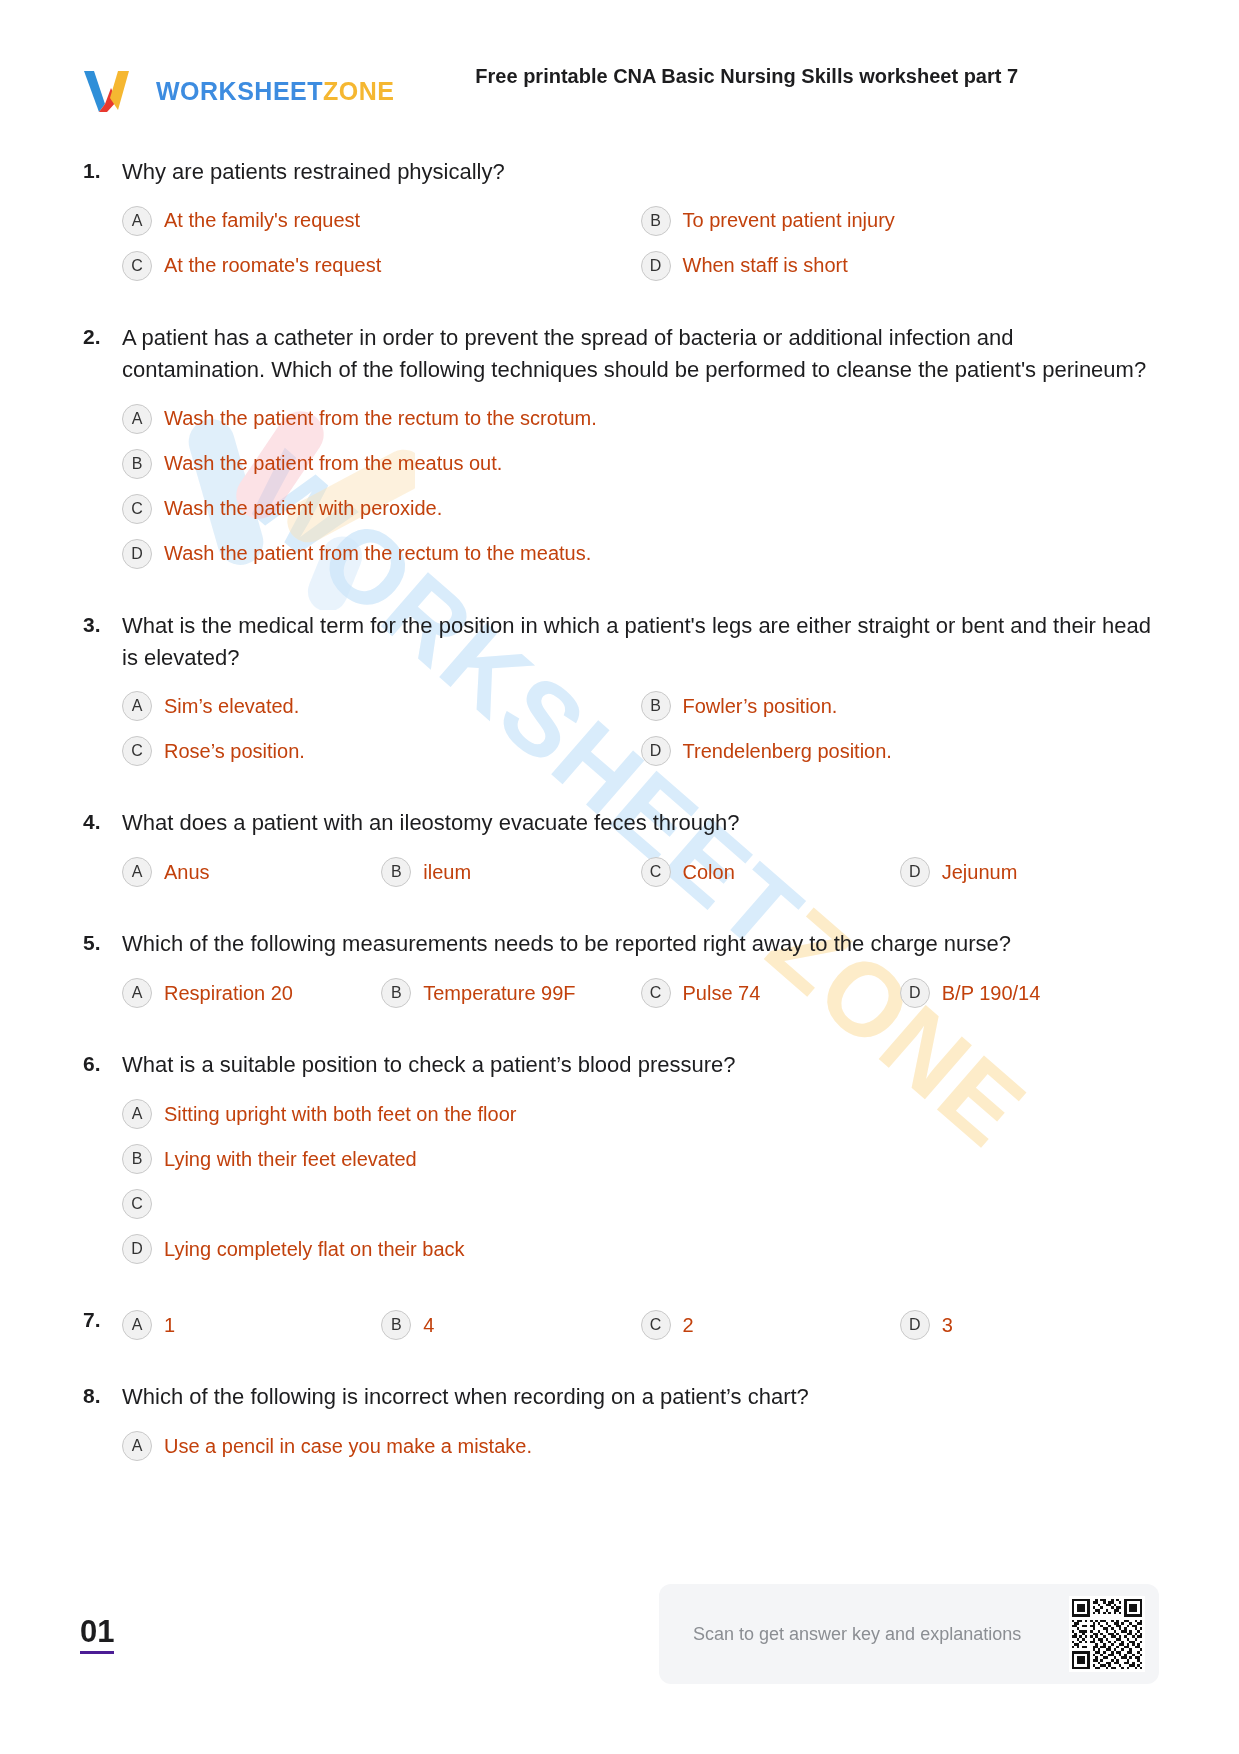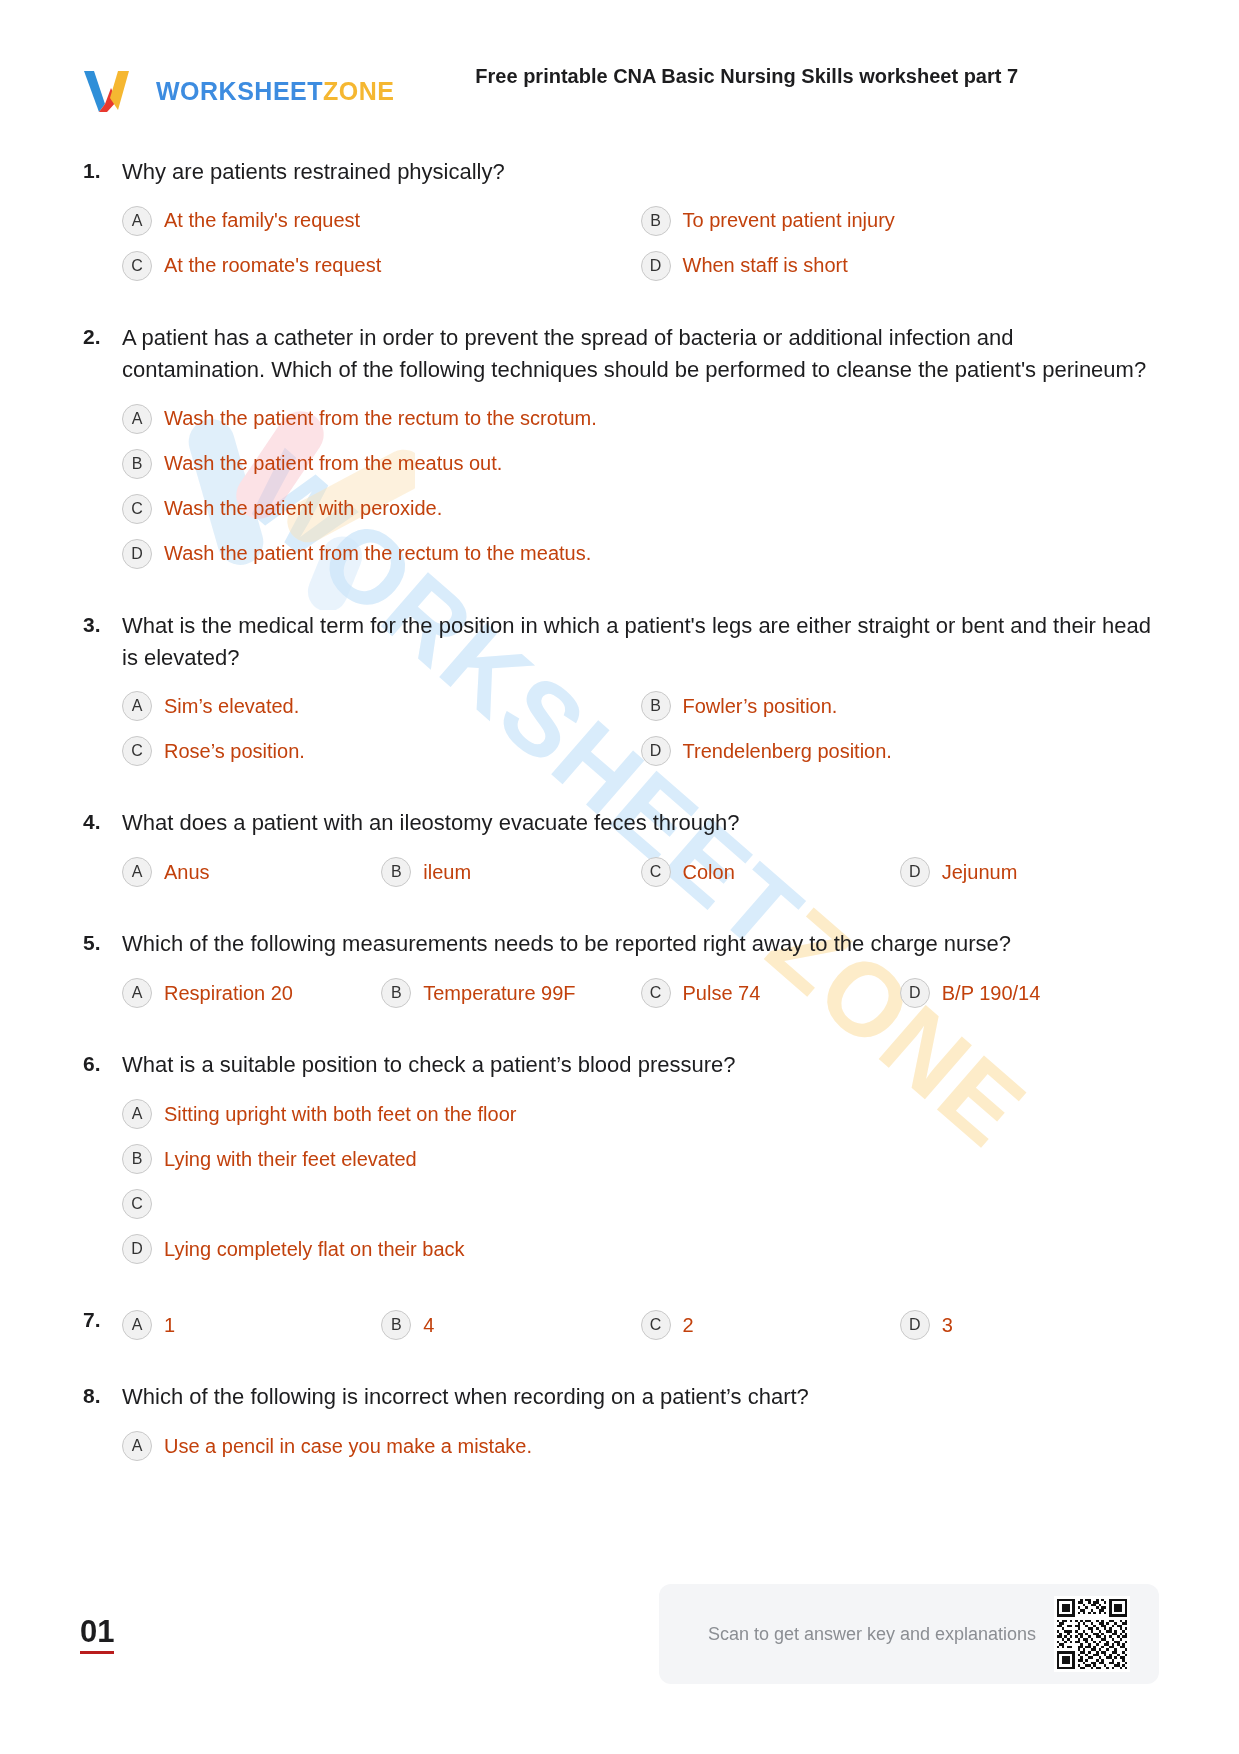--- a/index.html
+++ b/index.html
@@ -153,34 +153,34 @@
     bottom: 70px;
     z-index: 2;
     display: flex;
     align-items: center;
     padding: 0 80px;
   }
   .page-num {
     font-size: 31px;
     font-weight: 700;
     color: #1d1d1f;
-    border-bottom: 3px solid #b91c1c;
+    border-bottom: 3px solid #4c1d95;
     line-height: 1.15;
     padding-bottom: 2px;
   }
   .scan-box {
     margin-left: auto;
     background: #f4f5f7;
     border-radius: 12px;
     display: flex;
     align-items: center;
     gap: 18px;
     padding: 12px 14px 12px 34px;
     width: 500px;
-    justify-content: center;
+    justify-content: space-between;
   }
   .scan-label {
     font-size: 18px;
     color: #8b8e93;
     white-space: nowrap;
   }
   .qr {
     width: 76px;
     height: 76px;
     flex: 0 0 auto;

